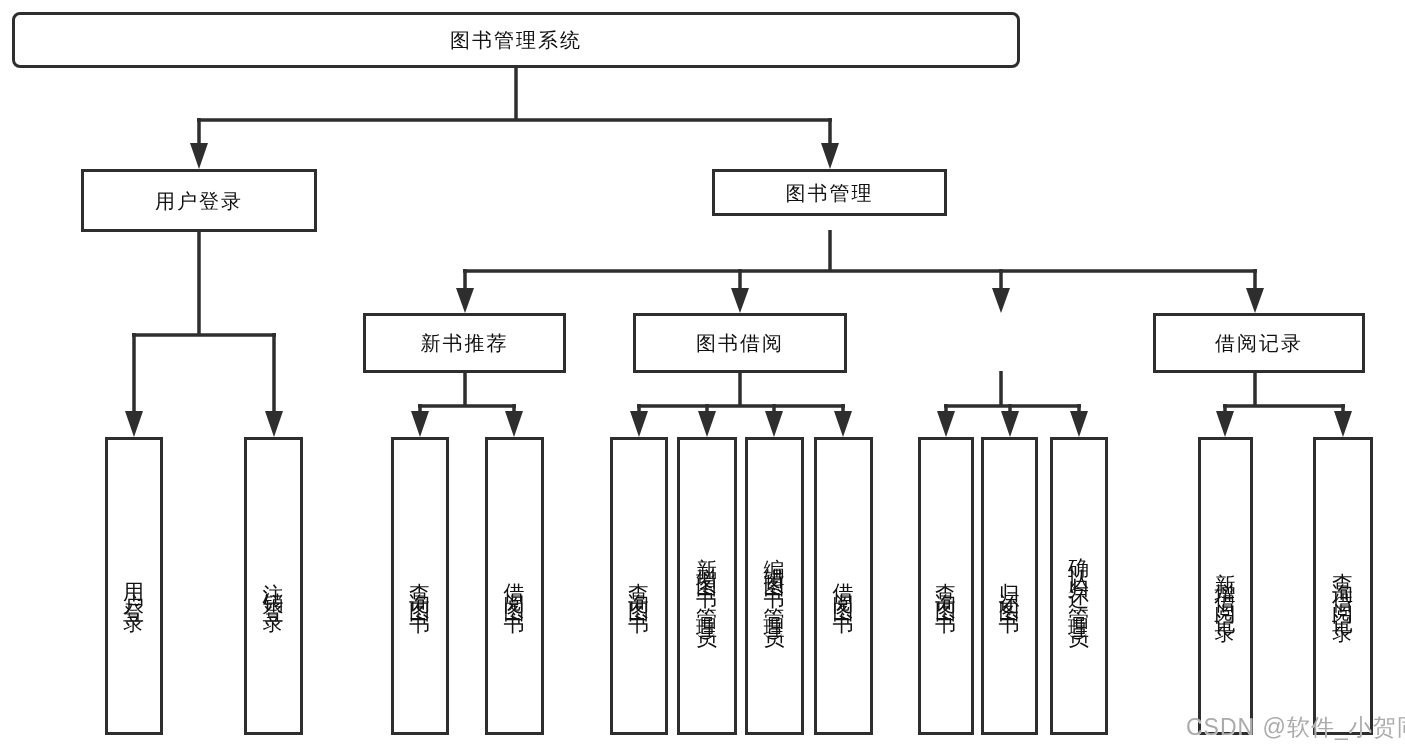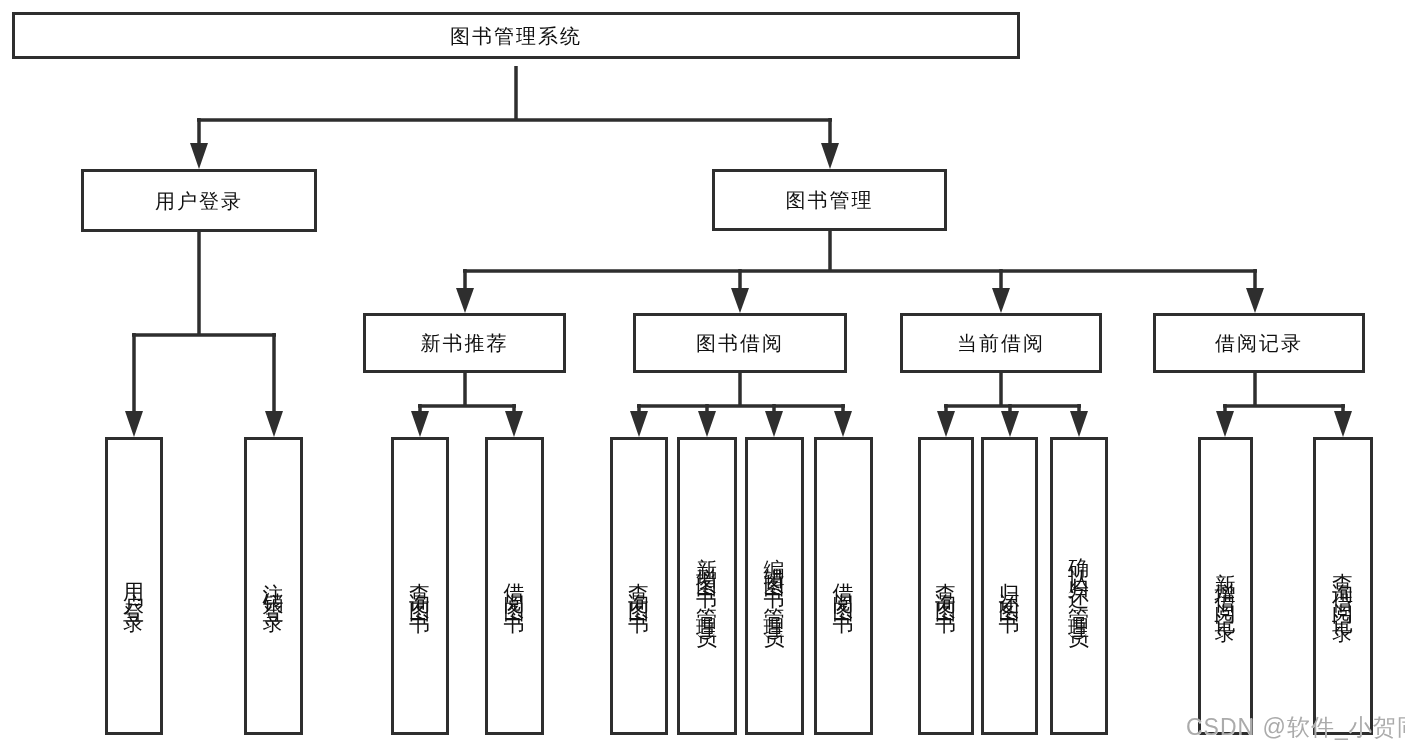--- a/index.html
+++ b/index.html
@@ -106,28 +106,27 @@
     <polygon points="1070,411 1088,411 1079,437"></polygon>
 
     <line x1="1255" y1="371" x2="1255" y2="406"></line>
     <line x1="1223" y1="406" x2="1345" y2="406"></line>
     <line x1="1225" y1="404" x2="1225" y2="415"></line>
     <polygon points="1216,411 1234,411 1225,437"></polygon>
     <line x1="1343" y1="404" x2="1343" y2="415"></line>
     <polygon points="1334,411 1352,411 1343,437"></polygon>
   </svg>
 
-  <div class="box h" style="left:12px; top:12px; width:1008px; height:47px;">图书管理系统</div>
+  <div class="box h" style="left:12px; top:12px; width:1008px; height:56px;border-radius:8px;">图书管理系统</div>
 
   <div class="box h" style="left:81px; top:169px; width:236px; height:63px;">用户登录</div>
-  <div class="box h" style="left:712px; top:169px; width:235px; height:62px;">图书管理</div>
+  <div class="box h" style="left:712px; top:169px; width:235px; height:47px;">图书管理</div>
 
   <div class="box h" style="left:363px; top:313px; width:203px; height:60px;">新书推荐</div>
   <div class="box h" style="left:633px; top:313px; width:214px; height:60px;">图书借阅</div>
-  <div class="box h" style="left:900px; top:313px; width:202px; height:60px;">当前借阅</div>
   <div class="box h" style="left:1153px; top:313px; width:212px; height:60px;">借阅记录</div>
 
   <div class="box v leaf" style="left:105px; width:58px;">用户登录</div>
   <div class="box v leaf" style="left:244px; width:59px;">注销登录</div>
 
   <div class="box v leaf" style="left:391px; width:58px;">查询图书</div>
   <div class="box v leaf" style="left:485px; width:59px;">借阅图书</div>
 
   <div class="box v leaf" style="left:610px; width:58px;">查询图书</div>
   <div class="box v leaf" style="left:677px; width:60px;">新增图书（管理员）</div>

